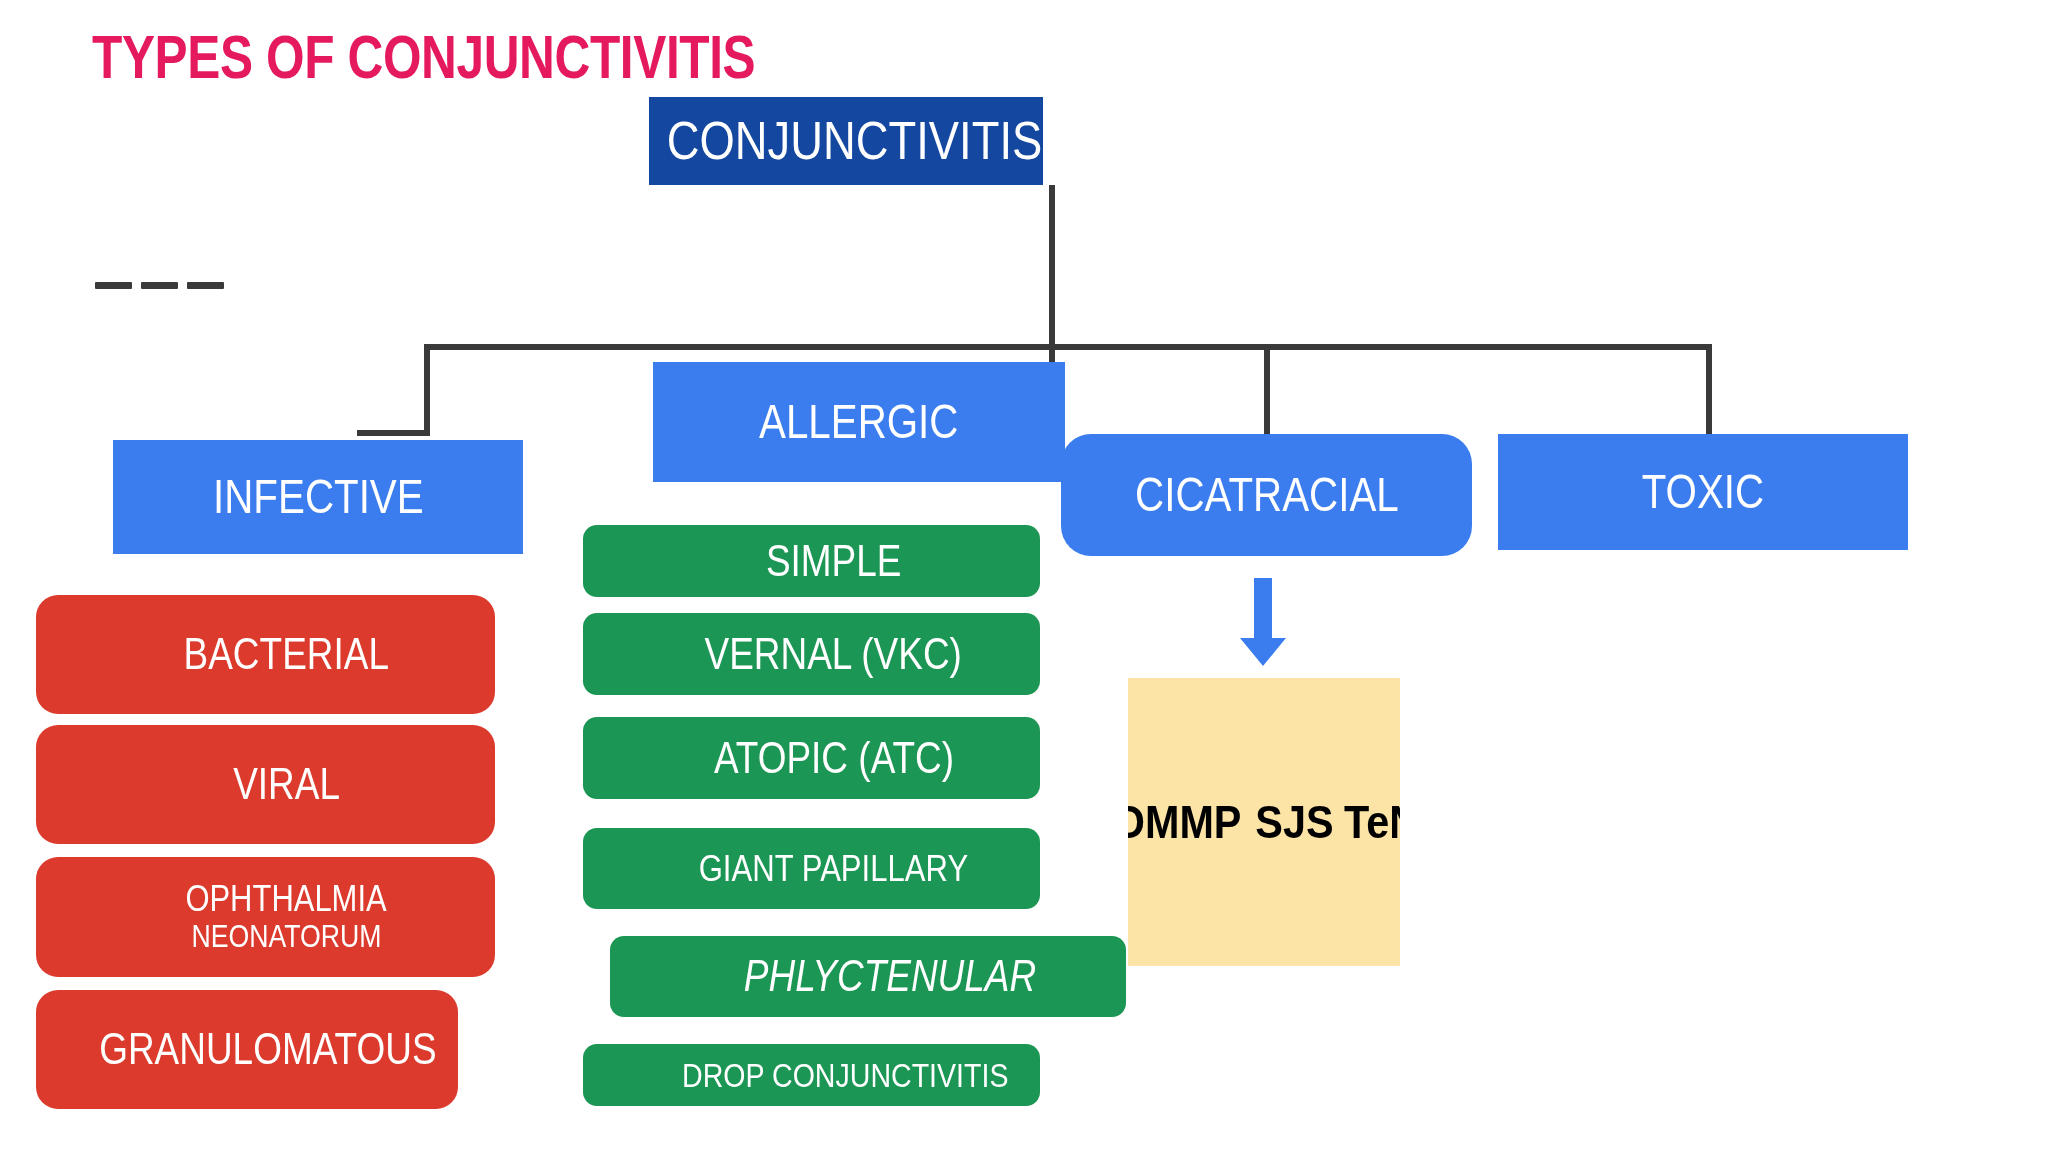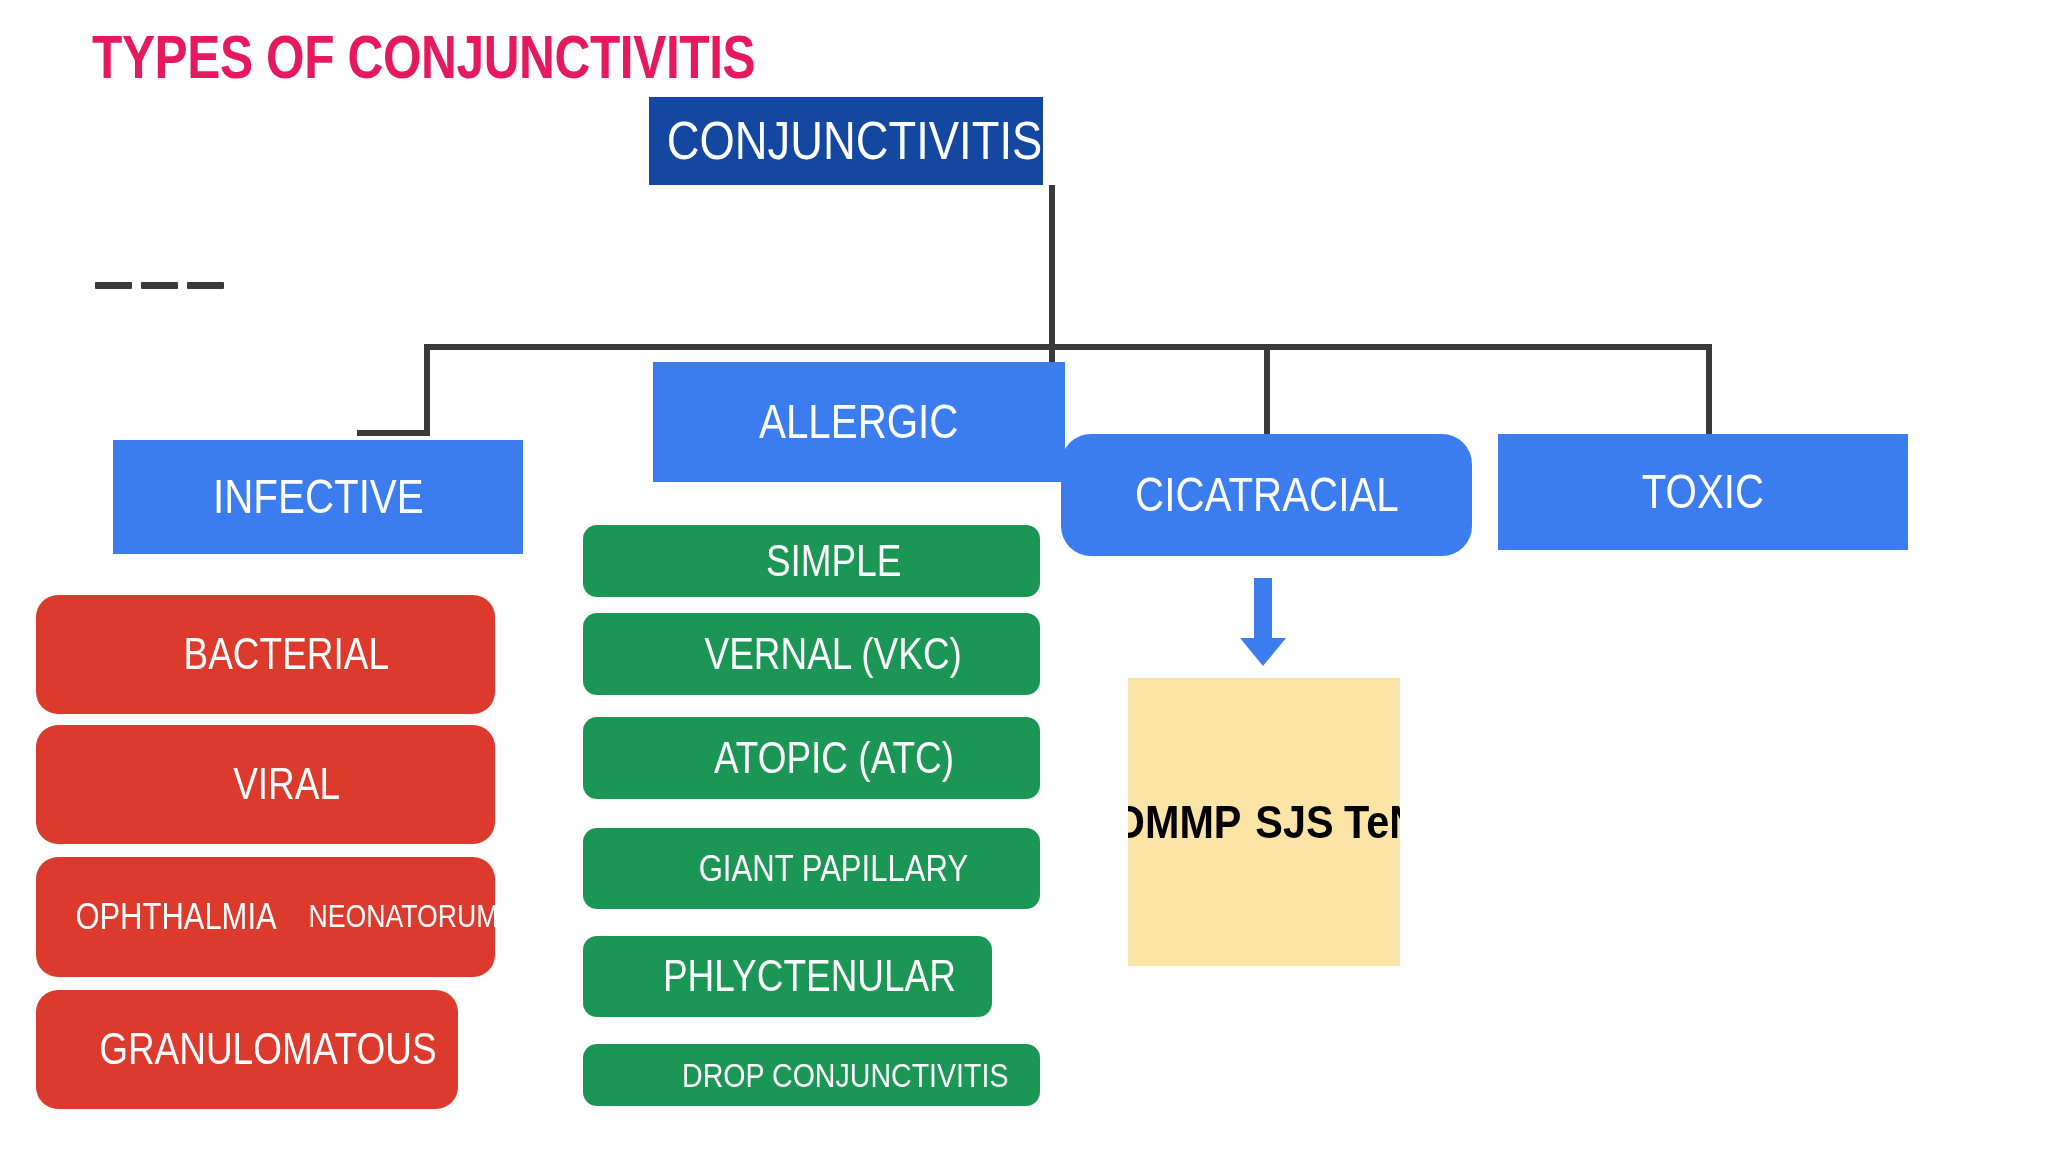--- a/index.html
+++ b/index.html
@@ -82,21 +82,21 @@
   }
   
   .node-red {
     background: #DC3A2C;
     border-radius: 22px;
     font-size: 44px;
     font-weight: 400;
     padding-left: 42px;
   }
   .node-red.two-line {
-    flex-direction: row;
+    flex-direction: column;
     justify-content: center;
   }
   .node-red .line1 { font-size: 36px; display:block; transform: scaleX(0.86); white-space:nowrap; line-height:1.12; }
   .node-red .line2 { font-size: 31px; display:block; transform: scaleX(0.86); white-space:nowrap; line-height:1.12; }
 
   
   .node-green {
     background: #1C9654;
     border-radius: 14px;
     font-size: 44px;
@@ -205,21 +205,21 @@
   </div>
 
   <div class="node node-green" style="left:583px; top:717px; width:457px; height:82px;">
     <span class="label">ATOPIC (ATC)</span>
   </div>
 
   <div class="node node-green small" style="left:583px; top:828px; width:457px; height:81px;">
     <span class="label">GIANT PAPILLARY</span>
   </div>
 
-  <div class="node node-green" style="left:583px; top:936px; width:409px; height:81px;">
+  <div class="node node-green" style="left:610px; top:936px; width:516px; height:81px;font-style:italic;">
     <span class="label">PHLYCTENULAR</span>
   </div>
 
   <div class="node node-green xsmall" style="left:583px; top:1044px; width:457px; height:62px;justify-content:flex-end;">
     <span class="label">DROP CONJUNCTIVITIS</span>
   </div>
 
   <div class="arrow-wrap" style="left:1240px; top:578px; width:46px; height:90px;">
     <div class="arrow-shaft" style="left:14px; top:0px; width:18px; height:62px;"></div>
     <div class="arrow-head" style="left:0px; top:60px;"></div>

